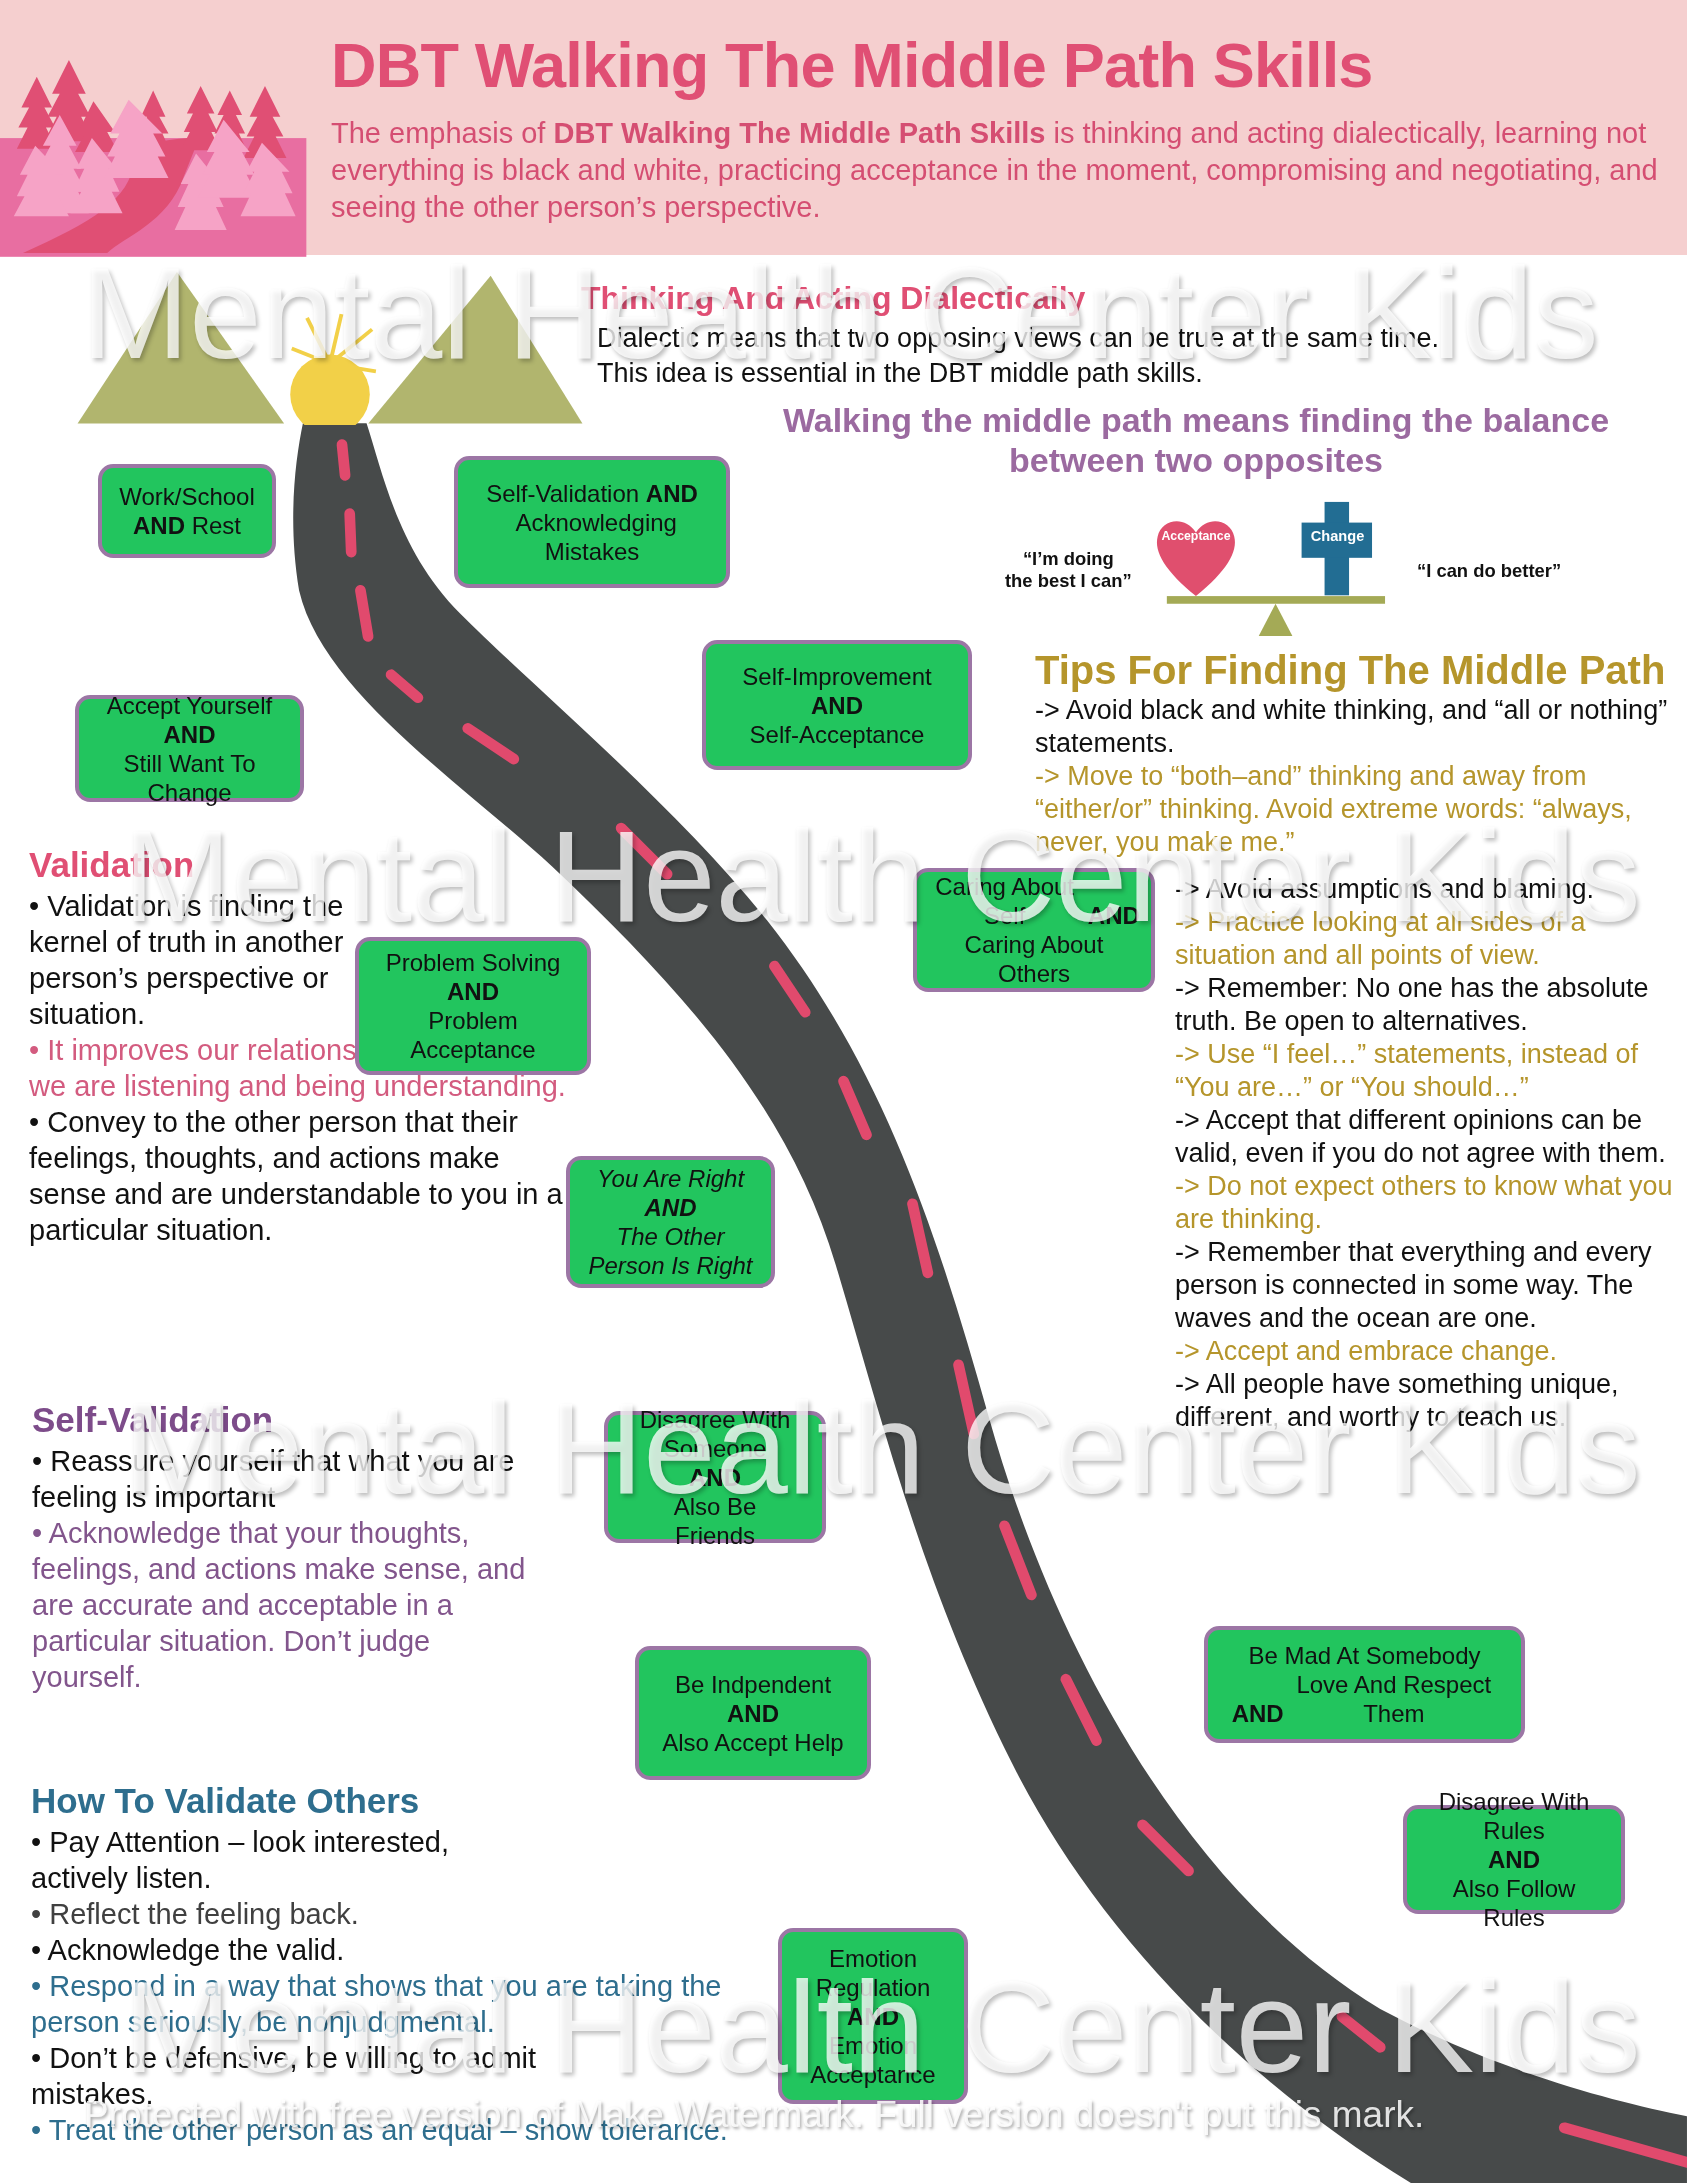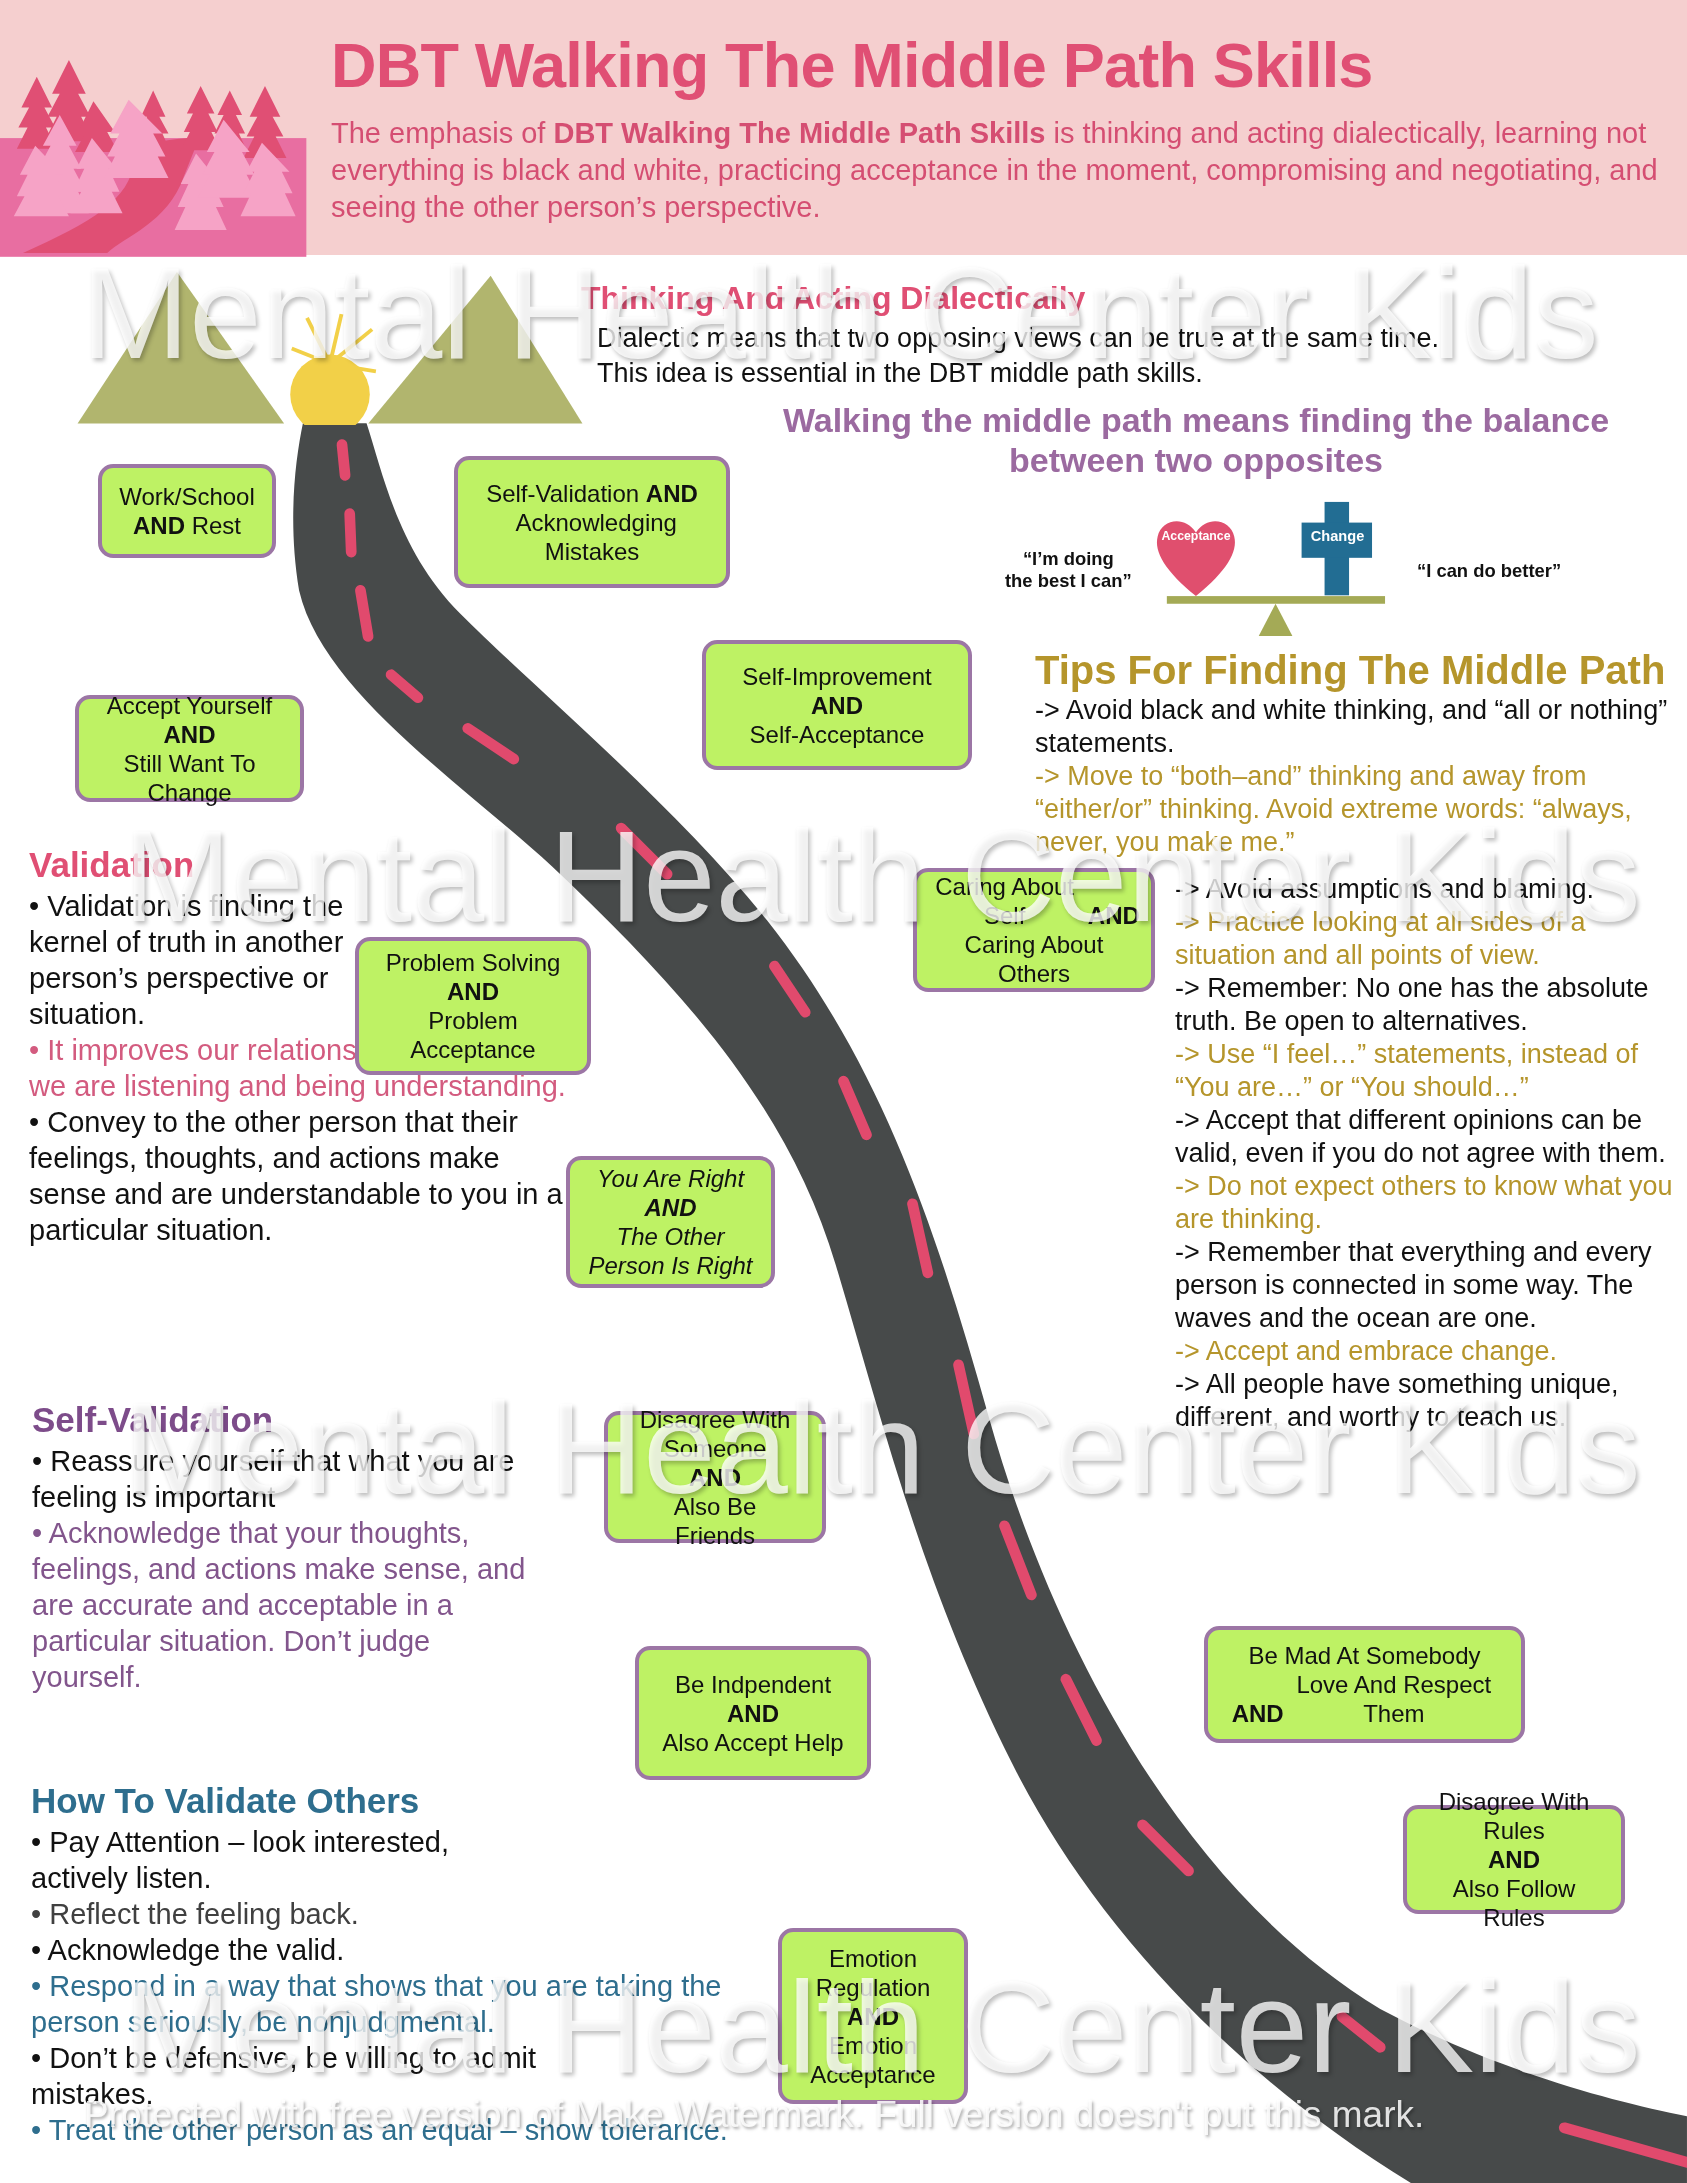--- a/index.html
+++ b/index.html
@@ -16,21 +16,21 @@
   .quote { font-size: 18.4px; font-weight: 700; color: #111; line-height: 21.5px; }
   .tips-h { left: 1035px; top: 648px; font-size: 40px; color: #b5952b; }
   .tips { left: 1035px; top: 694px; width: 644px; font-size: 27px; line-height: 33px; }
   .tip { margin: 0; }
   .tip.black { color: #111; }
   .tip.gold { color: #b5952b; }
   .tip.indent { margin-left: 140px; }
   .left-h { font-size: 35px; }
   .lbody { font-size: 29px; line-height: 36px; }
   .bullet { margin: 0; }
-  .bubble { position: absolute; background: #bef264; border: 4.6px solid #9c76a5; border-radius: 15.3px; text-align: center; font-size: 24px; line-height: 29px; color: #111; display: flex; align-items: center; justify-content: center; box-sizing: border-box; padding: 4.6px 7.7px; }
+  .bubble { position: absolute; background: #22c55e; border: 4.6px solid #9c76a5; border-radius: 15.3px; text-align: center; font-size: 24px; line-height: 29px; color: #111; display: flex; align-items: center; justify-content: center; box-sizing: border-box; padding: 4.6px 7.7px; }
   .bubble b { font-weight: 700; }
   .tail { position: absolute; width: 0; height: 0; }
   .watermark { position: absolute; font-family: "Liberation Sans", sans-serif; font-size: 130px; color: rgba(255,255,255,0.78); white-space: nowrap; text-shadow: 2.3px 3.1px 4.6px rgba(0,0,0,0.25); pointer-events: none; }
   .wm-small { position: absolute; font-size: 37px; color: rgba(255,255,255,0.85); white-space: nowrap; text-shadow: 1.5px 1.5px 3.1px rgba(0,0,0,0.35); pointer-events: none; }
 </style>
 </head>
 <body>
 
 <div class="abs header"></div>
 

